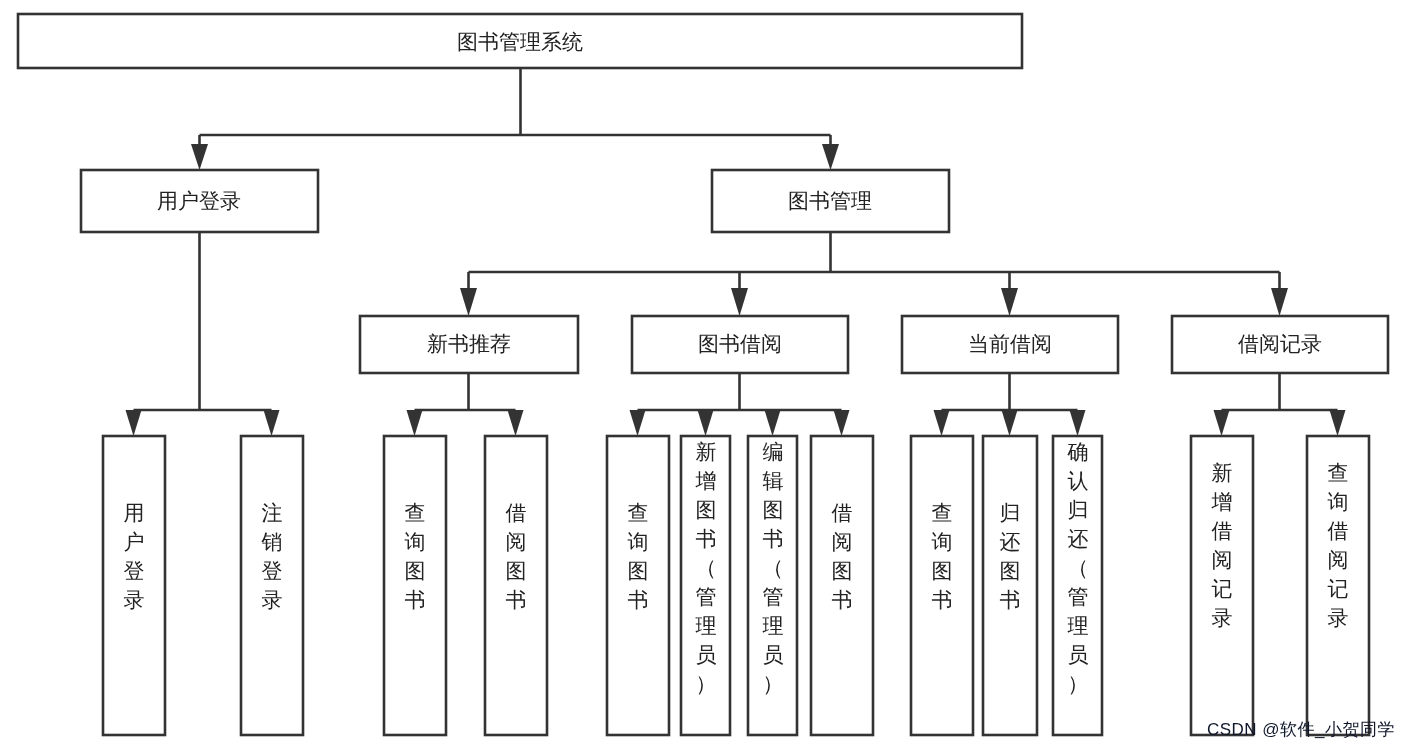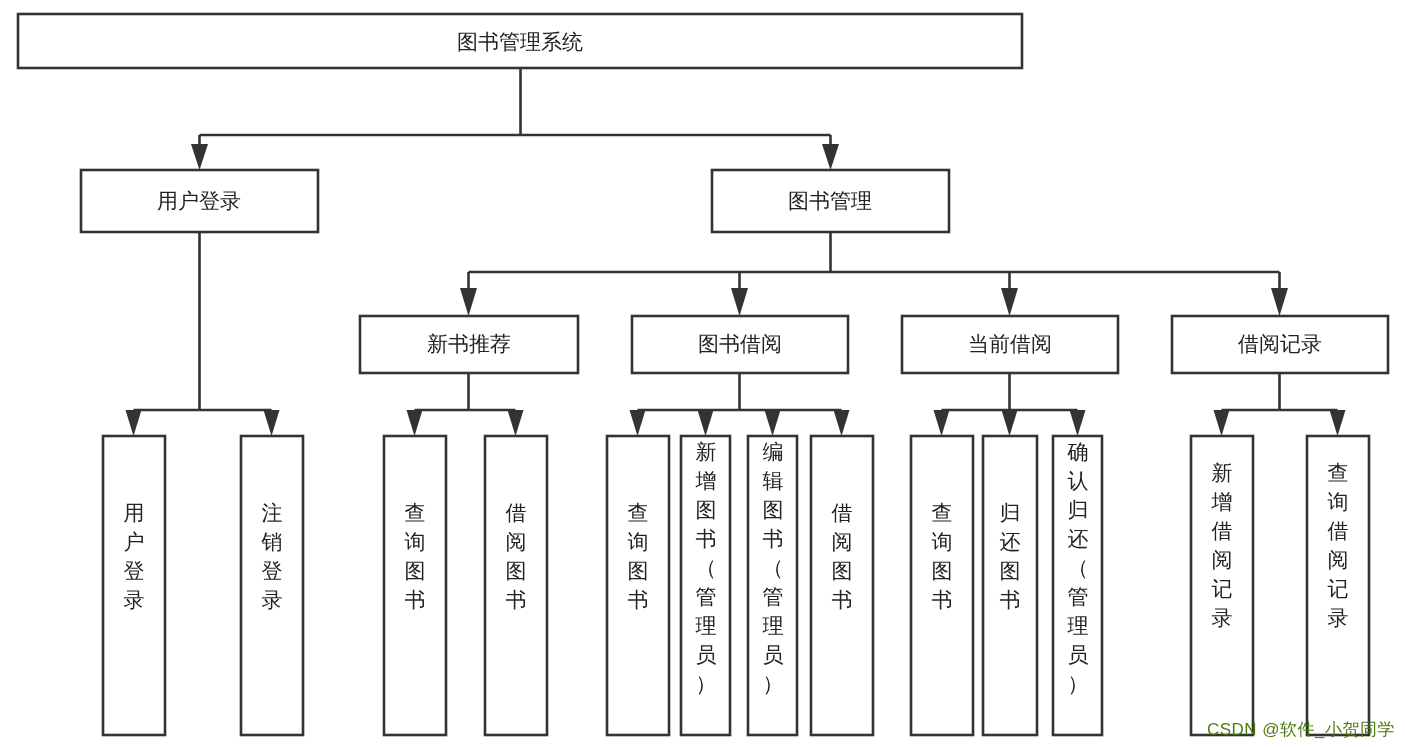--- a/index.html
+++ b/index.html
@@ -57,21 +57,21 @@
     fill: #222222;
     text-anchor: middle;
     white-space: pre;
   }
   .watermark {
     position: absolute;
     right: 10px;
     bottom: 6px;
     font-family: "Liberation Sans", "DejaVu Sans", sans-serif;
     font-size: 17px;
-    color: #4d7c0f;
+    color: #0f172a;
     letter-spacing: 0.5px;
     user-select: none;
     pointer-events: none;
   }
 </style>
 </head>
 <body>
 
 <div id="diagram-root">
 

